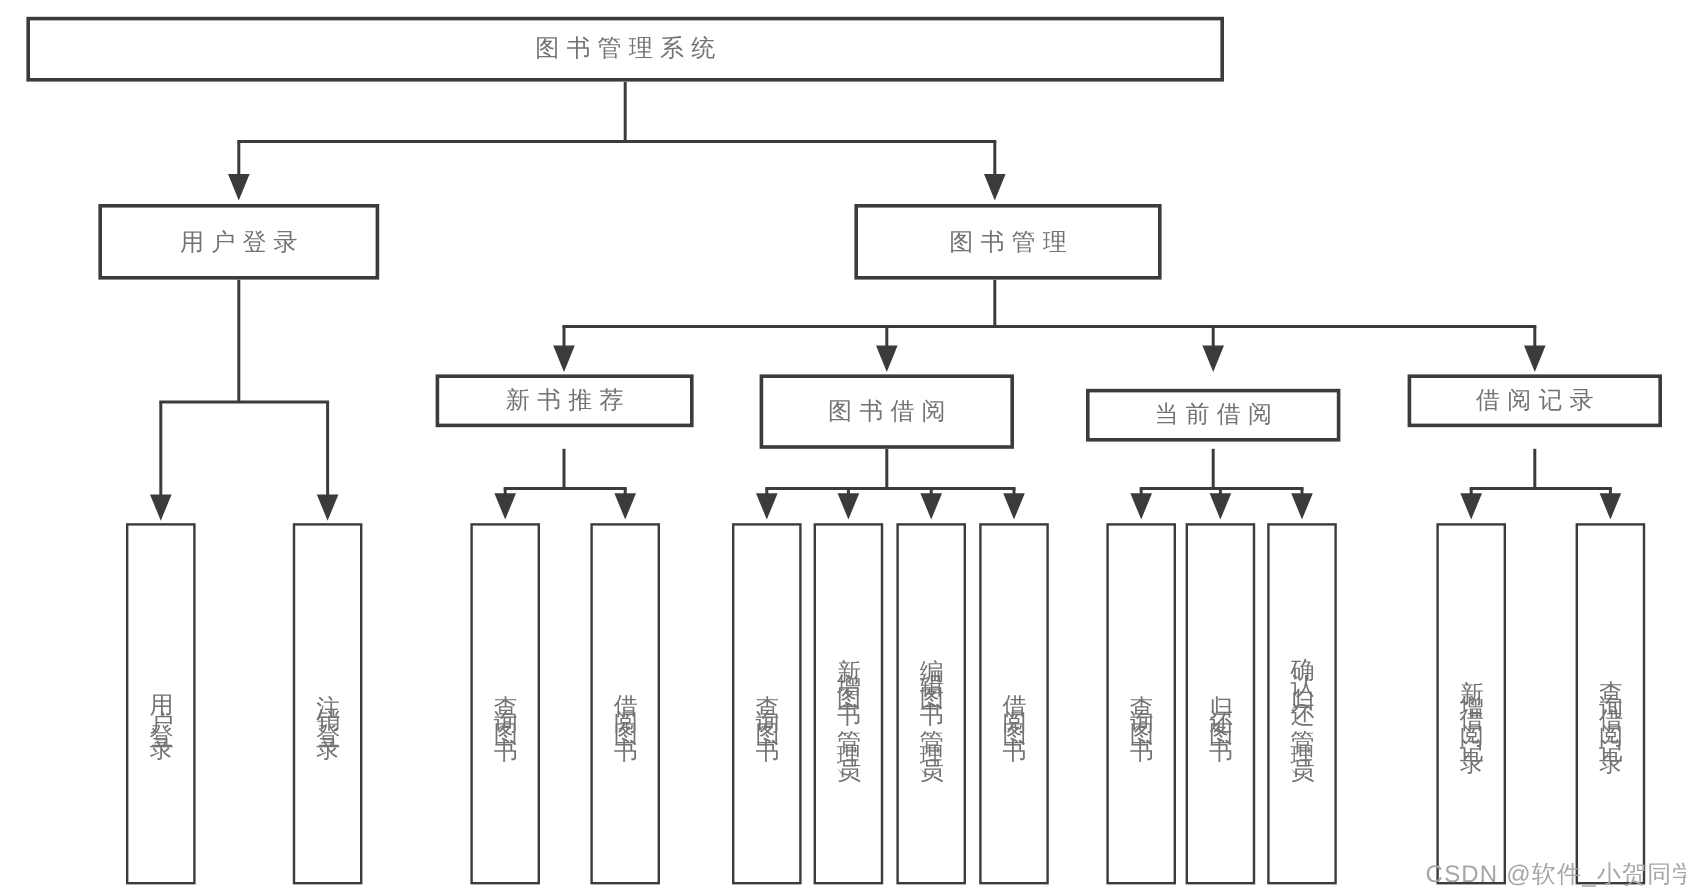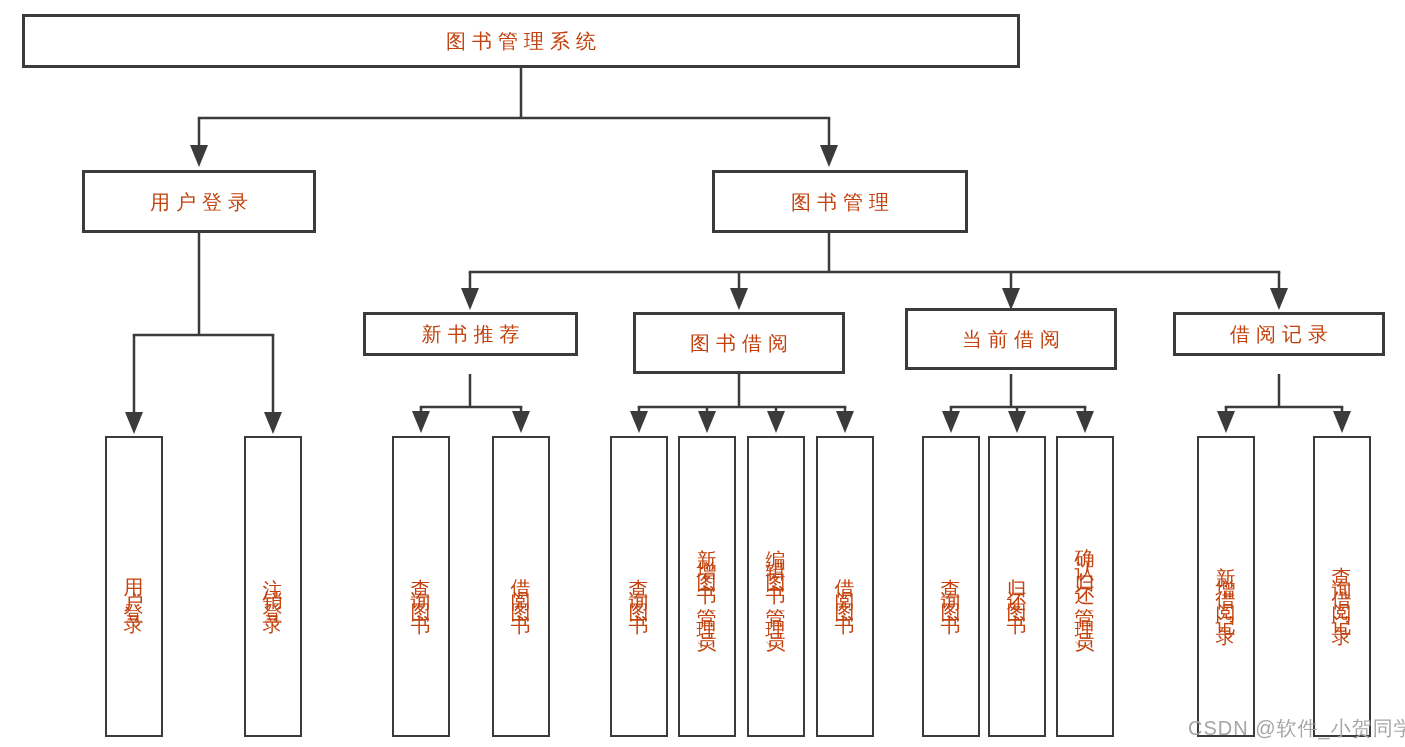--- a/index.html
+++ b/index.html
@@ -12,21 +12,21 @@
     overflow:hidden;
   }
   #connector-svg { position:absolute; left:0; top:0; }
   .node {
     position:absolute;
     background:#ffffff;
     border:3px solid #3b3b3b;
     display:flex;
     align-items:center;
     justify-content:center;
-    color:#c2410c;
+    color:#737373;
     z-index:2;
   }
   .node.lvl-h span {
     font-size:20px;
     letter-spacing:6px;
     text-indent:6px;
     white-space:nowrap;
     line-height:1;
   }
   .node.lvl-v { border-width:2px; }
@@ -36,21 +36,21 @@
     font-size:20px;
     letter-spacing:12px;
     line-height:1;
   }
   
   #n-root          { left:22px;  top:14px;  width:998px; height:54px; }
   #n-user-login    { left:82px;  top:170px; width:234px; height:63px; }
   #n-book-mgmt     { left:712px; top:170px; width:256px; height:63px; }
   #n-recommend     { left:363px; top:312px; width:215px; height:44px; }
   #n-borrow        { left:633px; top:312px; width:212px; height:62px; }
-  #n-current       { left:905px; top:308px; width:212px; height:62px; }
+  #n-current       { left:905px; top:324px; width:212px; height:44px; }
   #n-records       { left:1173px;top:312px; width:212px; height:44px; }
   .leaf            { top:436px; width:58px; height:301px; }
   #n-leaf-a1 { left:105px; }  #n-leaf-a2 { left:244px; }
   #n-leaf-b1 { left:392px; }  #n-leaf-b2 { left:492px; }
   #n-leaf-c1 { left:610px; }  #n-leaf-c2 { left:678px; }
   #n-leaf-c3 { left:747px; }  #n-leaf-c4 { left:816px; }
   #n-leaf-d1 { left:922px; }  #n-leaf-d2 { left:988px; }
   #n-leaf-d3 { left:1056px; }
   #n-leaf-e1 { left:1197px; } #n-leaf-e2 { left:1313px; }
   .watermark {

